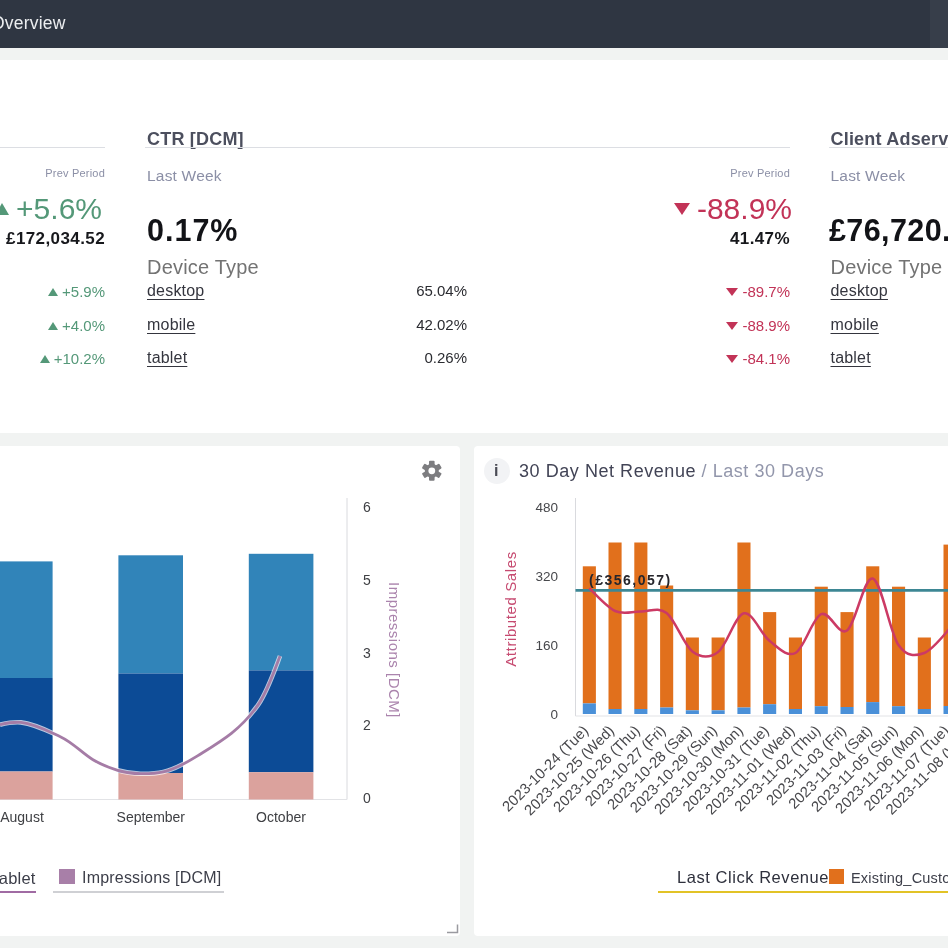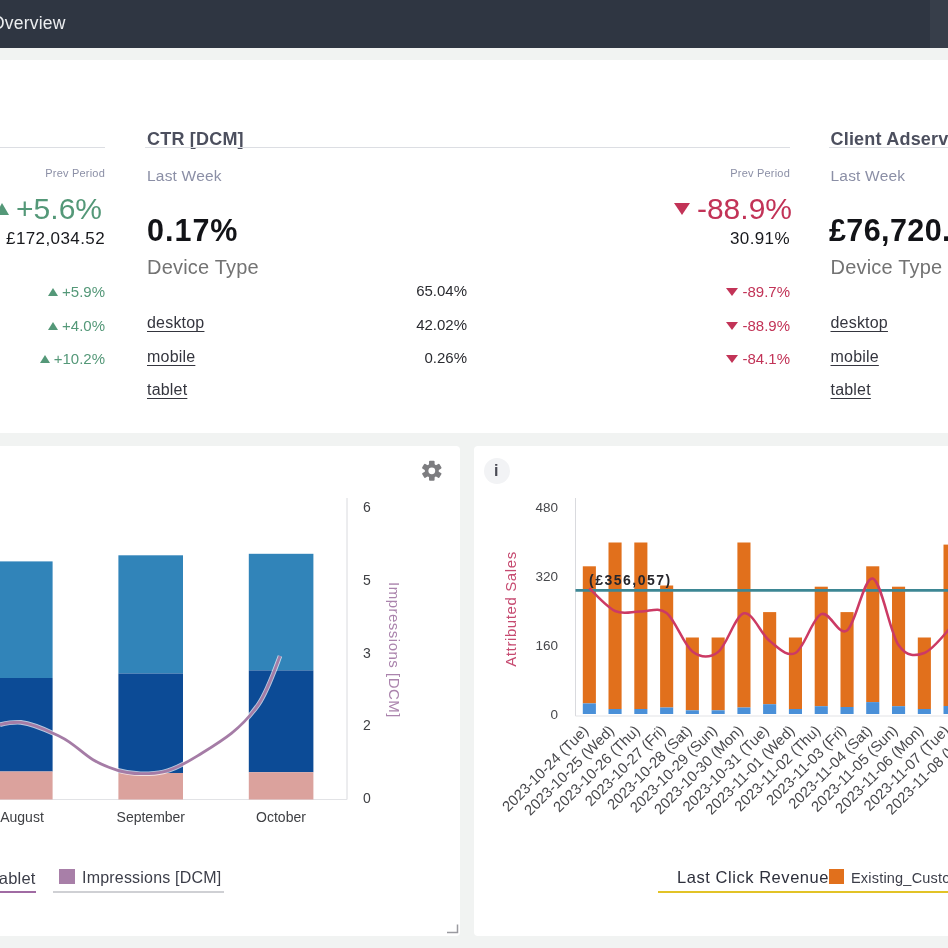--- a/index.html
+++ b/index.html
@@ -12,25 +12,25 @@
 #nav .btn { position:absolute; right:0; top:0; width:18px; height:48px; background:rgba(255,255,255,0.045); }
 
 #kpiband { position:absolute; left:0; top:60px; width:948px; height:373px; background:#ffffff; }
 .kpi { position:absolute; top:0; height:428px; width:645px;text-align:center; }
 .kpi .ktitle { position:absolute; top:69px; left:2px; font-size:18px; font-weight:bold; color:#4c4f5e; letter-spacing:0.2px; }
 .kpi .krule { position:absolute; top:87px; left:0; width:645px; height:1px; background:#dcdee3; }
 .kpi .lab-lw { position:absolute; top:107px; left:2px; font-size:15.5px; letter-spacing:0.2px; color:#8b8fa6; }
 .kpi .lab-pp { position:absolute; top:107px; right:0; font-size:11px; letter-spacing:0.2px; color:#8b8fa6;margin-left:29px; }
 .kpi .bigval { position:absolute; top:131.5px; left:2px; font-size:30.5px; font-weight:bold; color:#121317; letter-spacing:1px;margin-top:21px; }
 .kpi .bigchg { position:absolute; top:131.5px; right:-2px; font-size:30px; }
-.kpi .prevabs { position:absolute; top:169px; right:0; font-size:17px; font-weight:normal; color:#17181c; letter-spacing:0.4px; }
+.kpi .prevabs { position:absolute; top:169px; right:0; font-size:17px; font-weight:bold; color:#17181c; letter-spacing:0.4px; }
 .kpi .lab-dt { position:absolute; top:196px; left:2px; font-size:20px; letter-spacing:0.2px; color:#737373; }
 .kpi .drow { position:absolute; left:0; width:645px; height:18px; }
 .kpi .r1 { top:222px; } .kpi .r2 { top:256px; } .kpi .r3 { top:289px; }
-.kpi .dname { position:absolute; left:2px; top:0; font-size:16px; letter-spacing:0.2px; color:#34353e; text-decoration:underline; text-underline-offset:3px; text-decoration-thickness:1px;margin-top:32px; }
+.kpi .dname { position:absolute; left:2px; top:0; font-size:16px; letter-spacing:0.2px; color:#34353e; text-decoration:underline; text-underline-offset:3px; text-decoration-thickness:1px; }
 .kpi .dval { position:absolute; right:323px; top:0; font-size:15px; color:#2b2c31; }
 .kpi .dchg { position:absolute; right:0; top:1px; font-size:15px;margin-left:22px; }
 .green { color:#549878; }
 .red { color:#c23357; }
 .tri-up { display:inline-block; width:0; height:0; border-left:7.5px solid transparent; border-right:7.5px solid transparent; border-bottom:12px solid #549878; margin-right:7px; vertical-align:3.5px; }
 .tri-dn { display:inline-block; width:0; height:0; border-left:8px solid transparent; border-right:8px solid transparent; border-top:12px solid #c23357; margin-right:7px; vertical-align:3.5px; }
 .tri-up-s { display:inline-block; width:0; height:0; border-left:5.5px solid transparent; border-right:5.5px solid transparent; border-bottom:8px solid #549878; margin-right:4px; vertical-align:1.5px; }
 .tri-dn-s { display:inline-block; width:0; height:0; border-left:6px solid transparent; border-right:6px solid transparent; border-top:8px solid #c23357; margin-right:4px; vertical-align:1.5px; }
 
 #card1 { position:absolute; left:-60px; top:446px; width:520px; height:490px; background:#ffffff; border-radius:4px; }
@@ -65,21 +65,21 @@
         </div>
     </div>
 
     <div class="kpi" style="left:145px;">
       <div class="ktitle">CTR [DCM]</div>
       <div class="krule"></div>
       <div class="lab-lw">Last Week</div>
       <div class="lab-pp">Prev Period</div>
       <div class="bigval">0.17%</div>
       <div class="bigchg red"><span class="tri-dn"></span>-88.9%</div>
-      <div class="prevabs">30.91%</div>
+      <div class="prevabs">41.47%</div>
       <div class="lab-dt">Device Type</div>
       <div class="drow r1">
           <div class="dname">desktop</div>
           <div class="dval">65.04%</div>
           <div class="dchg red"><span class="tri-dn-s"></span>-89.7%</div>
         </div>
       <div class="drow r2">
           <div class="dname">mobile</div>
           <div class="dval">42.02%</div>
           <div class="dchg red"><span class="tri-dn-s"></span>-88.9%</div>
@@ -240,13 +240,14 @@
 
   <div class="leg" style="left:474px; top:868px; width:474px; height:26px;">
     <span style="position:absolute;left:195px;top:0px;font-size:16.5px;letter-spacing:0.55px;color:#2e303c;margin-left:8px;">Last Click Revenue</span>
     <div style="position:absolute;left:355px;top:0.5px;width:15px;height:15px;background:#e1701c;"></div>
     <span style="position:absolute;left:377px;top:2px;font-size:14.5px;color:#3c3e49;">Existing_Customer</span>
     <div style="position:absolute;left:184px;top:23px;width:290px;height:2.2px;background:#e2c326;"></div>
   </div>
 
   <div class="abs" style="left:484px;top:458px;width:26px;height:26px;border-radius:50%;background:#f2f3f5;"></div>
   <div class="abs" style="left:494px;top:462px;font-size:16px;font-weight:bold;color:#4a4b55;">i</div>
+  <div class="abs" style="left:519px;top:461px;font-size:18px;letter-spacing:0.55px;color:#424456;">30 Day Net Revenue<span style="color:#9296ab;"> / Last 30 Days</span></div>
 </div>
 
 </body></html>

